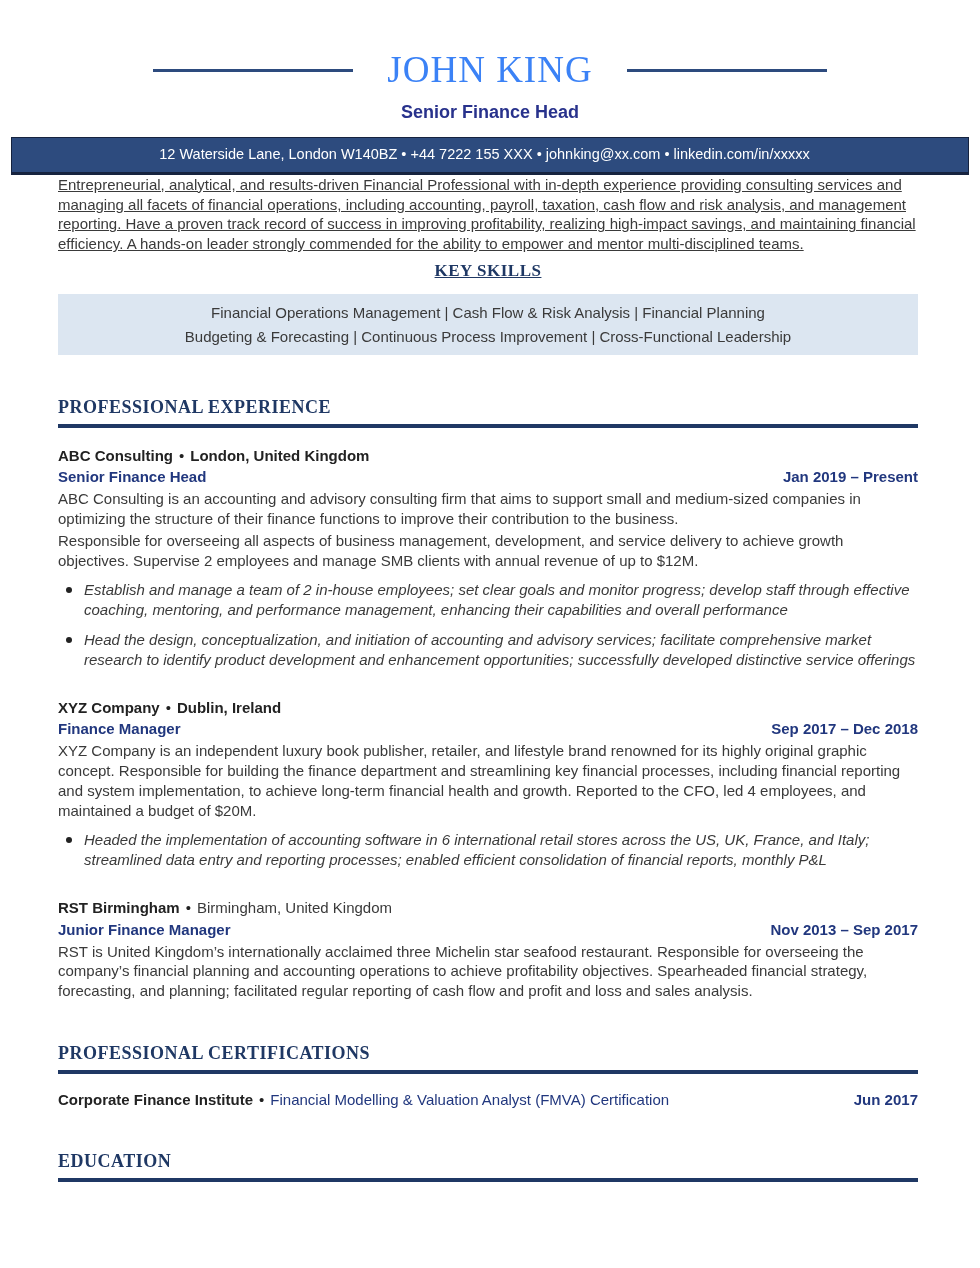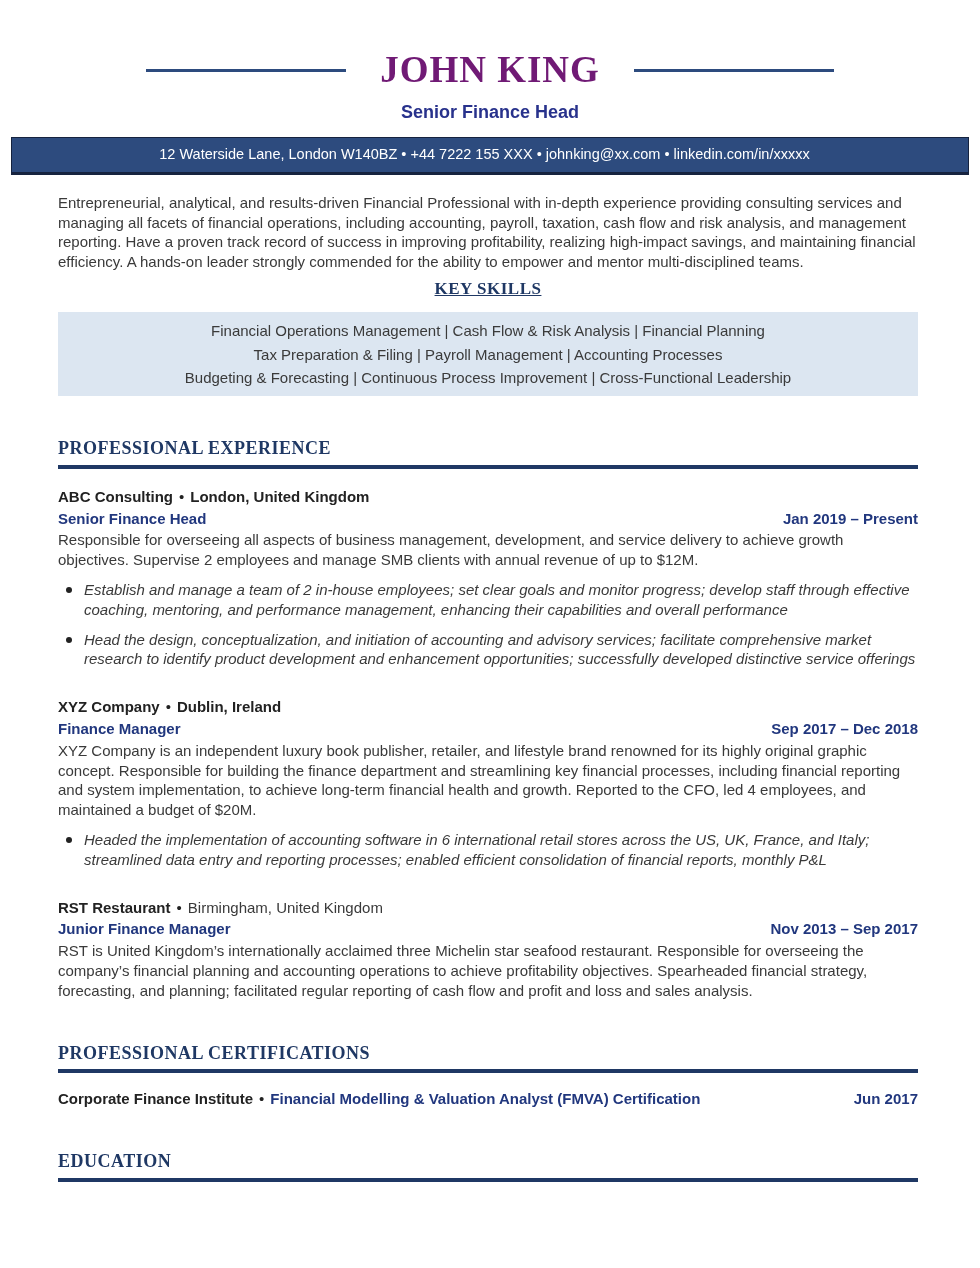--- a/index.html
+++ b/index.html
@@ -24,40 +24,40 @@
   .page{width:980px;padding-top:46px;}
 
   
   .name-row{
     display:flex;align-items:center;justify-content:center;gap:34px;
     padding:0 60px;
   }
   .deco-line{flex:0 0 200px;height:3px;background:var(--bar);}
   h1.name{
     font-family:"Liberation Serif", serif;
-    font-size:37px;font-weight:bold;color:#701a75;
+    font-size:37px;font-weight:normal;color:#3b82f6;
     letter-spacing:1px;white-space:nowrap;
   }
   .subtitle{
     text-align:center;margin-top:6px;
     font-size:18px;font-weight:bold;color:#28328c;
   }
   .contact-bar{
     margin:12px 11px 0 11px;
     background:var(--bar);
     border:1px solid var(--bar-border);
     border-bottom-width:3px;
     color:#fff;text-align:center;
     font-size:14.5px;
     padding:7px 11px 8px 0;
   }
 
   
   .content{padding:0 62px 0 58px;}
-  .summary{margin-top:18px;color:var(--ink);}
+  .summary{margin-top:0;color:var(--ink);text-decoration:underline;}
 
   .centered-heading{
     margin-top:6px;text-align:center;
     font-family:"Liberation Serif", serif;
     font-size:17px;font-weight:bold;color:var(--navy);
     text-decoration:underline;letter-spacing:.5px;
   }
   .skills-block{
     margin-top:12px;background:var(--skills-bg);
     padding:7px 24px;text-align:center;
@@ -89,21 +89,21 @@
     position:relative;padding-left:26px;margin-bottom:10px;
   }
   .job-bullets li::before{
     content:"";position:absolute;left:8px;top:7px;
     width:6px;height:6px;border-radius:50%;background:#222;
   }
 
   
   .row-split{display:flex;justify-content:space-between;align-items:baseline;margin-top:16px;}
   .cert-issuer{font-weight:bold;color:#222;}
-  .cert-name{font-weight:bold;color:var(--blue);}
+  .cert-name{font-weight:normal;color:var(--blue);}
   .cert-date{font-weight:bold;color:var(--blue);white-space:nowrap;}
 </style>
 </head>
 <body>
 
 <div class="page">
 
   <header>
     <div class="name-row">
       <span class="deco-line"></span>
@@ -116,36 +116,36 @@
     </div>
   </header>
 
   <main class="content">
 
     <p class="summary">Entrepreneurial, analytical, and results-driven Financial Professional with in-depth experience providing consulting services and managing all facets of financial operations, including accounting, payroll, taxation, cash flow and risk analysis, and management reporting. Have a proven track record of success in improving profitability, realizing high-impact savings, and maintaining financial efficiency. A hands-on leader strongly commended for the ability to empower and mentor multi-disciplined teams.</p>
 
     <h2 class="centered-heading">KEY SKILLS</h2>
     <div class="skills-block">
       <div class="skill-line">Financial Operations Management | Cash Flow &amp; Risk Analysis | Financial Planning</div>
-      <div class="skill-line">Tax Preparation &amp; Filing | Payroll Management | Accounting Processes</div>
       <div class="skill-line">Budgeting &amp; Forecasting | Continuous Process Improvement | Cross-Functional Leadership</div>
     </div>
 
     <section class="section">
       <h2 class="section-heading">PROFESSIONAL EXPERIENCE</h2>
       <div class="section-rule"></div>
 
       <article class="job">
         <div class="company-line">
           <span class="company">ABC Consulting</span><span class="sep">•</span><span class="location">London, United Kingdom</span>
         </div>
         <div class="title-row">
           <span class="job-title">Senior Finance Head</span>
           <span class="job-dates">Jan 2019 – Present</span>
         </div>
+        <p class="job-para">ABC Consulting is an accounting and advisory consulting firm that aims to support small and medium-sized companies in optimizing the structure of their finance functions to improve their contribution to the business.</p>
         <p class="job-para">Responsible for overseeing all aspects of business management, development, and service delivery to achieve growth objectives. Supervise 2 employees and manage SMB clients with annual revenue of up to $12M.</p>
         <ul class="job-bullets">
           <li>Establish and manage a team of 2 in-house employees; set clear goals and monitor progress; develop staff through effective coaching, mentoring, and performance management, enhancing their capabilities and overall performance</li>
           <li>Head the design, conceptualization, and initiation of accounting and advisory services; facilitate comprehensive market research to identify product development and enhancement opportunities; successfully developed distinctive service offerings</li>
         </ul>
       </article>
 
       <article class="job">
         <div class="company-line">
           <span class="company">XYZ Company</span><span class="sep">•</span><span class="location">Dublin, Ireland</span>
@@ -155,21 +155,21 @@
           <span class="job-dates">Sep 2017 – Dec 2018</span>
         </div>
         <p class="job-para">XYZ Company is an independent luxury book publisher, retailer, and lifestyle brand renowned for its highly original graphic concept. Responsible for building the finance department and streamlining key financial processes, including financial reporting and system implementation, to achieve long-term financial health and growth. Reported to the CFO, led 4 employees, and maintained a budget of $20M.</p>
         <ul class="job-bullets">
           <li>Headed the implementation of accounting software in 6 international retail stores across the US, UK, France, and Italy; streamlined data entry and reporting processes; enabled efficient consolidation of financial reports, monthly P&amp;L</li>
         </ul>
       </article>
 
       <article class="job">
         <div class="company-line">
-          <span class="company">RST Restaurant</span><span class="sep">•</span><span class="location regular">Birmingham, United Kingdom</span>
+          <span class="company">RST Birmingham</span><span class="sep">•</span><span class="location regular">Birmingham, United Kingdom</span>
         </div>
         <div class="title-row">
           <span class="job-title">Junior Finance Manager</span>
           <span class="job-dates">Nov 2013 – Sep 2017</span>
         </div>
         <p class="job-para">RST is United Kingdom’s internationally acclaimed three Michelin star seafood restaurant. Responsible for overseeing the company’s financial planning and accounting operations to achieve profitability objectives.  Spearheaded financial strategy, forecasting, and planning; facilitated regular reporting of cash flow and profit and loss and sales analysis.</p>
       </article>
     </section>
 
     <section class="section">

